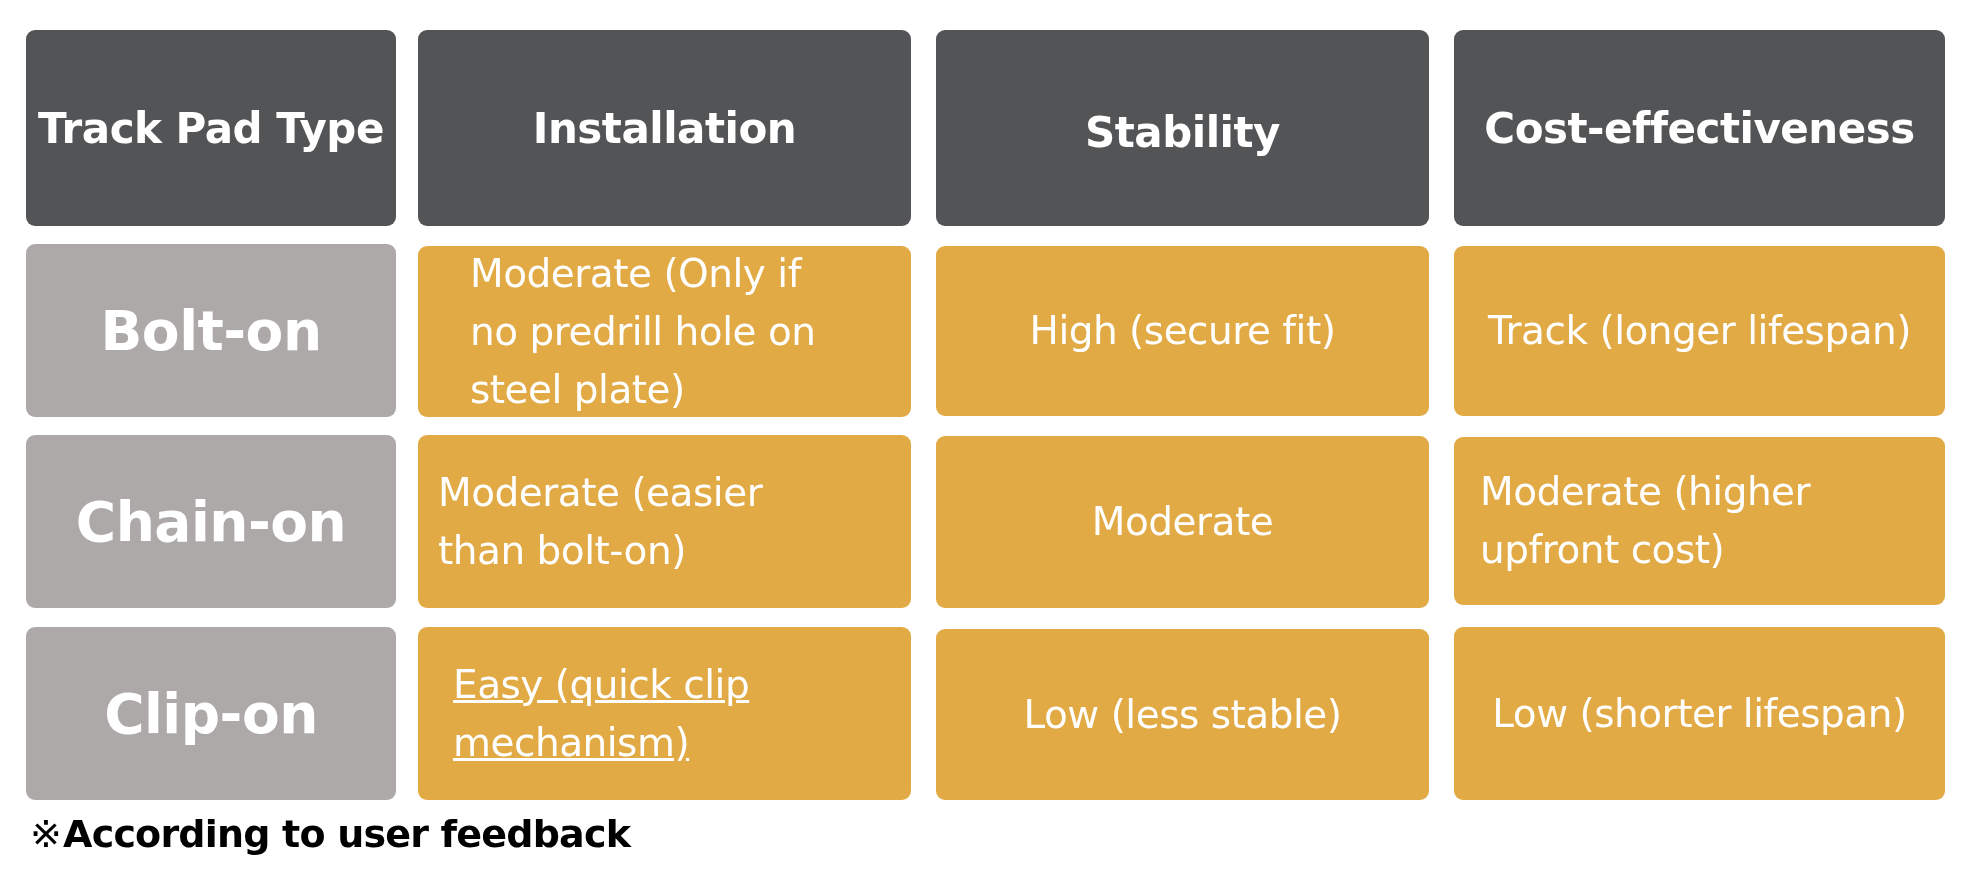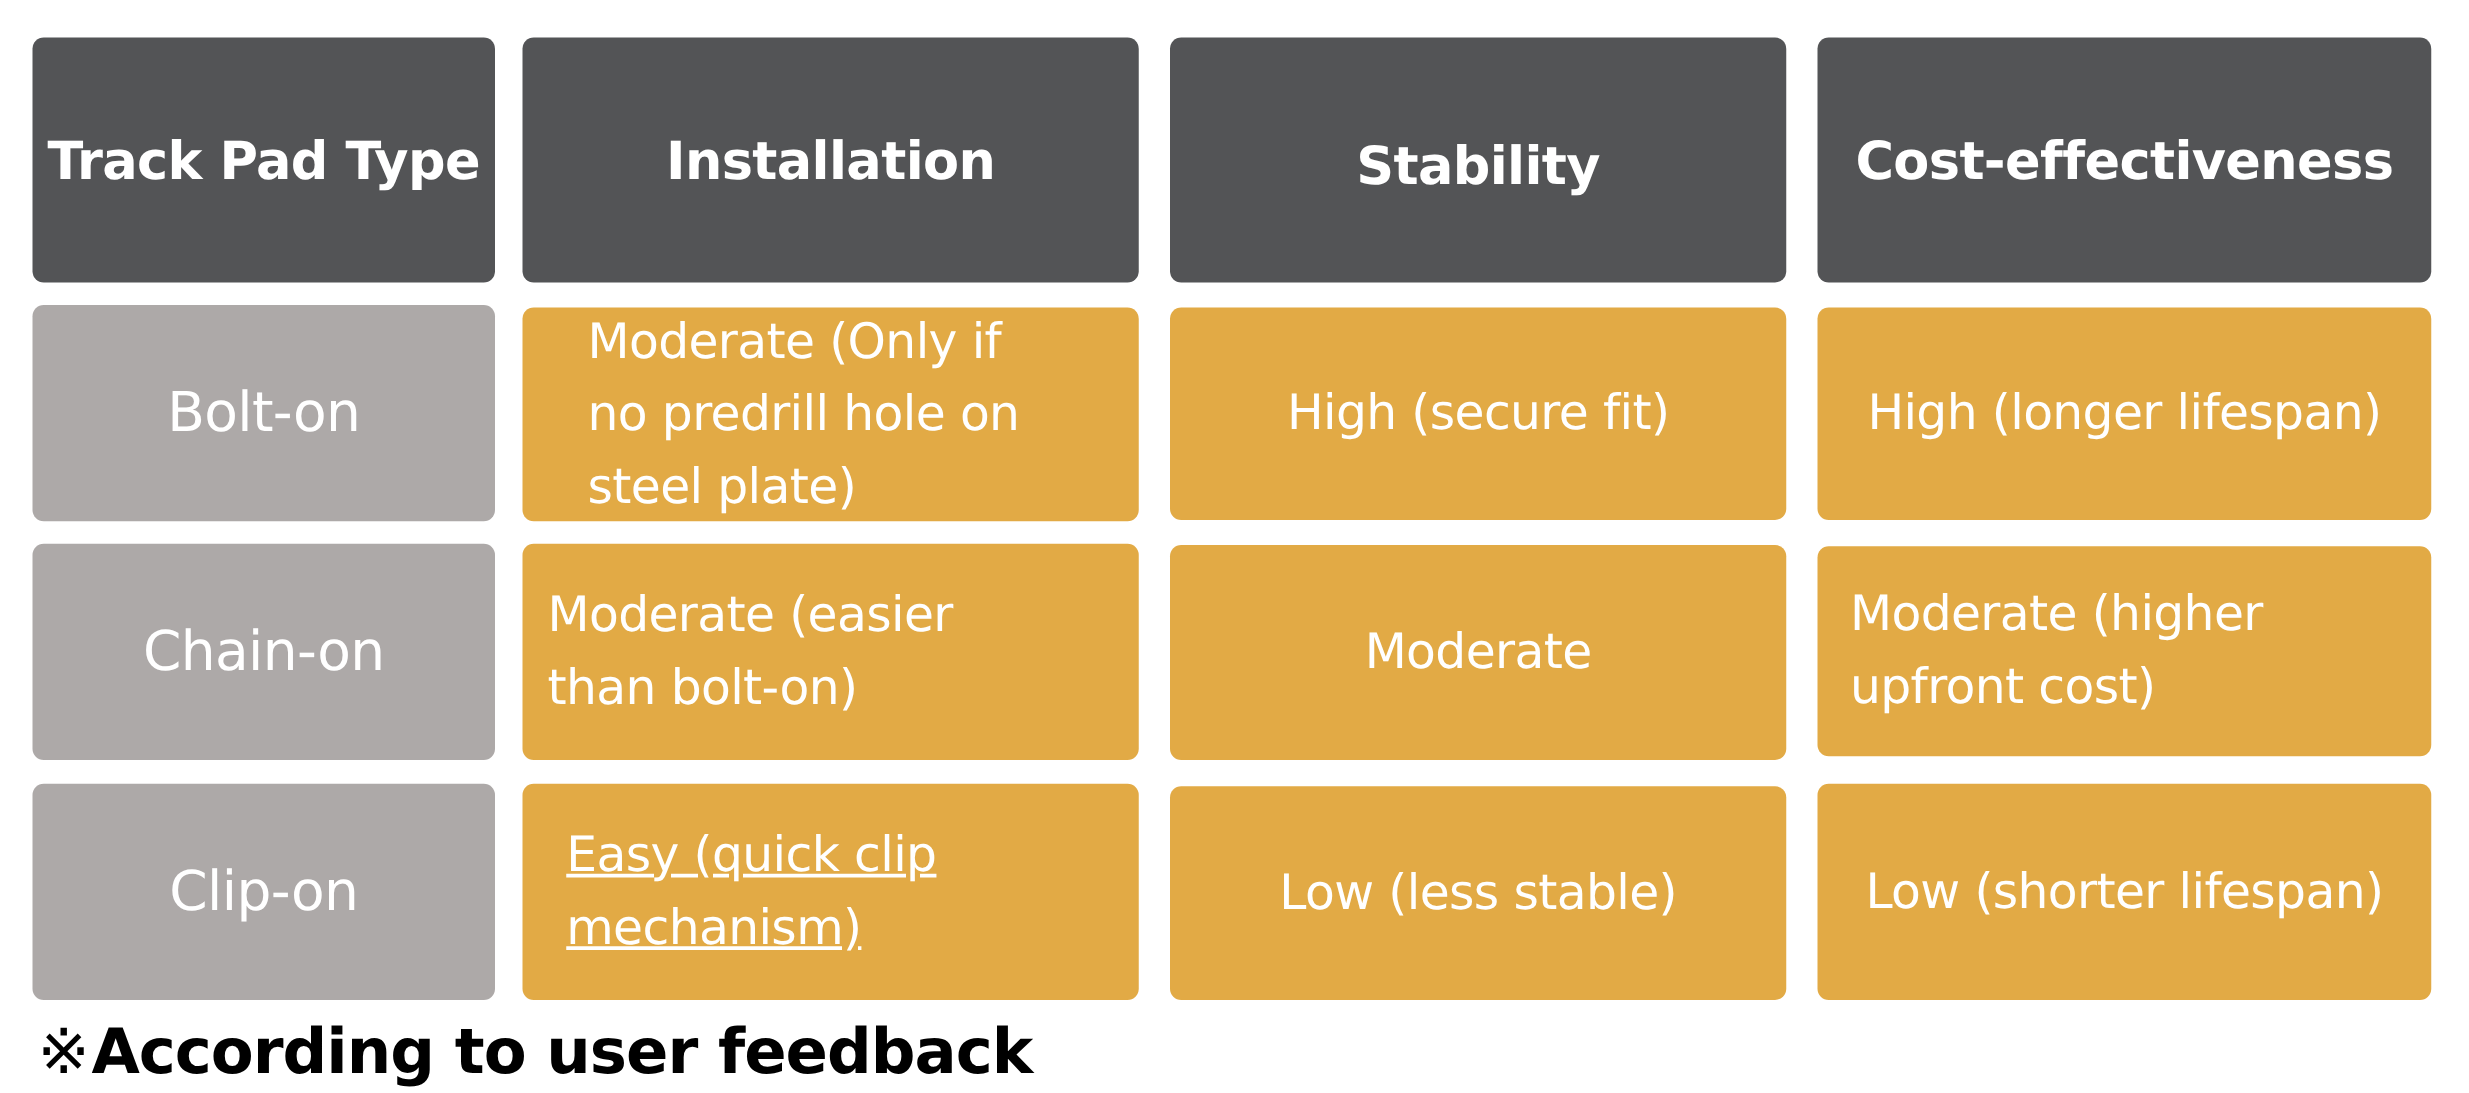--- a/index.html
+++ b/index.html
@@ -1,25 +1,25 @@
 <!DOCTYPE html>
 <html><head>
 <meta charset="utf-8">
 <style>
   html, body { margin: 0; padding: 0; background: #ffffff; }
   body { width: 1975px; height: 874px; position: relative; overflow: hidden;
          font-family: "DejaVu Sans", "Liberation Sans", sans-serif; }
   .cell { position: absolute; border-radius: 9px; color: #ffffff; box-sizing: border-box;
           display: flex; align-items: center; }
   .hdr { background: #535456; font-weight: bold; font-size: 42px; justify-content: center; letter-spacing: -0.5px; }
-  .lbl { background: #ADA9A8; font-weight: normal; font-size: 44px; justify-content: center; letter-spacing: -0.5px; }
+  .lbl { background: #ADA9A8; font-weight: bold; font-size: 55px; justify-content: center; letter-spacing: -0.5px; }
   .val { background: #E2AA45; font-size: 39px; line-height: 58px; letter-spacing: -0.5px; }
   .val.center { justify-content: center; text-align: center; }
   .val.left { justify-content: flex-start; padding-left: 34px; padding-right: 14px; }
-  .foot { position: absolute; left: 30px; top: 812px; font-size: 50px; font-weight: bold; color: #000;
+  .foot { position: absolute; left: 30px; top: 812px; font-size: 38px; font-weight: bold; color: #000;
           letter-spacing: -0.8px; }
   .foot .mark { font-weight: normal; margin-right: 2px; }
 </style>
 </head>
 <body>
 
 <div>
 
   <div class="cell hdr" style="left:26px;top:30px;width:370px;height:196px;">
       <span>Track Pad Type</span>
@@ -37,21 +37,21 @@
   <div class="cell lbl" style="left:26px;top:244px;width:370px;height:173px;">
       <span>Bolt-on</span>
     </div>
   <div class="cell val left" style="left:418px;top:246px;width:493px;height:171px;padding-left:52px;">
       <span style="display:block;width:380px;">Moderate (Only if no predrill hole on steel plate)</span>
     </div>
   <div class="cell val center" style="left:936px;top:246px;width:493px;height:170px;">
       <span>High (secure fit)</span>
     </div>
   <div class="cell val center" style="left:1454px;top:246px;width:491px;height:170px;">
-      <span>High (longer lifespan)</span>
+      <span>Track (longer lifespan)</span>
     </div>
 
   <div class="cell lbl" style="left:26px;top:435px;width:370px;height:173px;">
       <span>Chain-on</span>
     </div>
   <div class="cell val left" style="left:418px;top:435px;width:493px;height:173px;padding-left:20px;">
       <span style="display:block;width:360px;">Moderate (easier than bolt-on)</span>
     </div>
   <div class="cell val center" style="left:936px;top:436px;width:493px;height:172px;">
       <span>Moderate</span>

